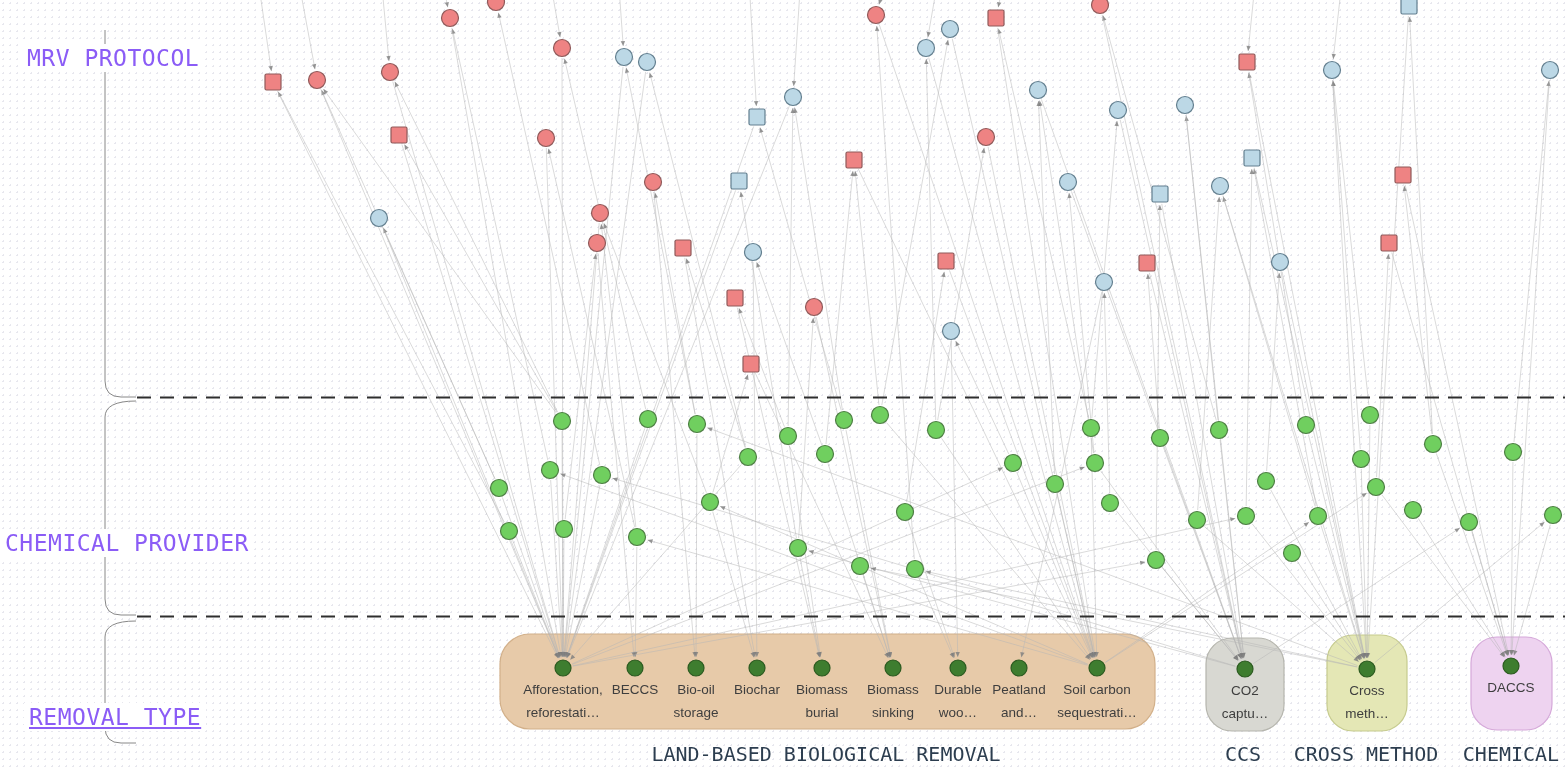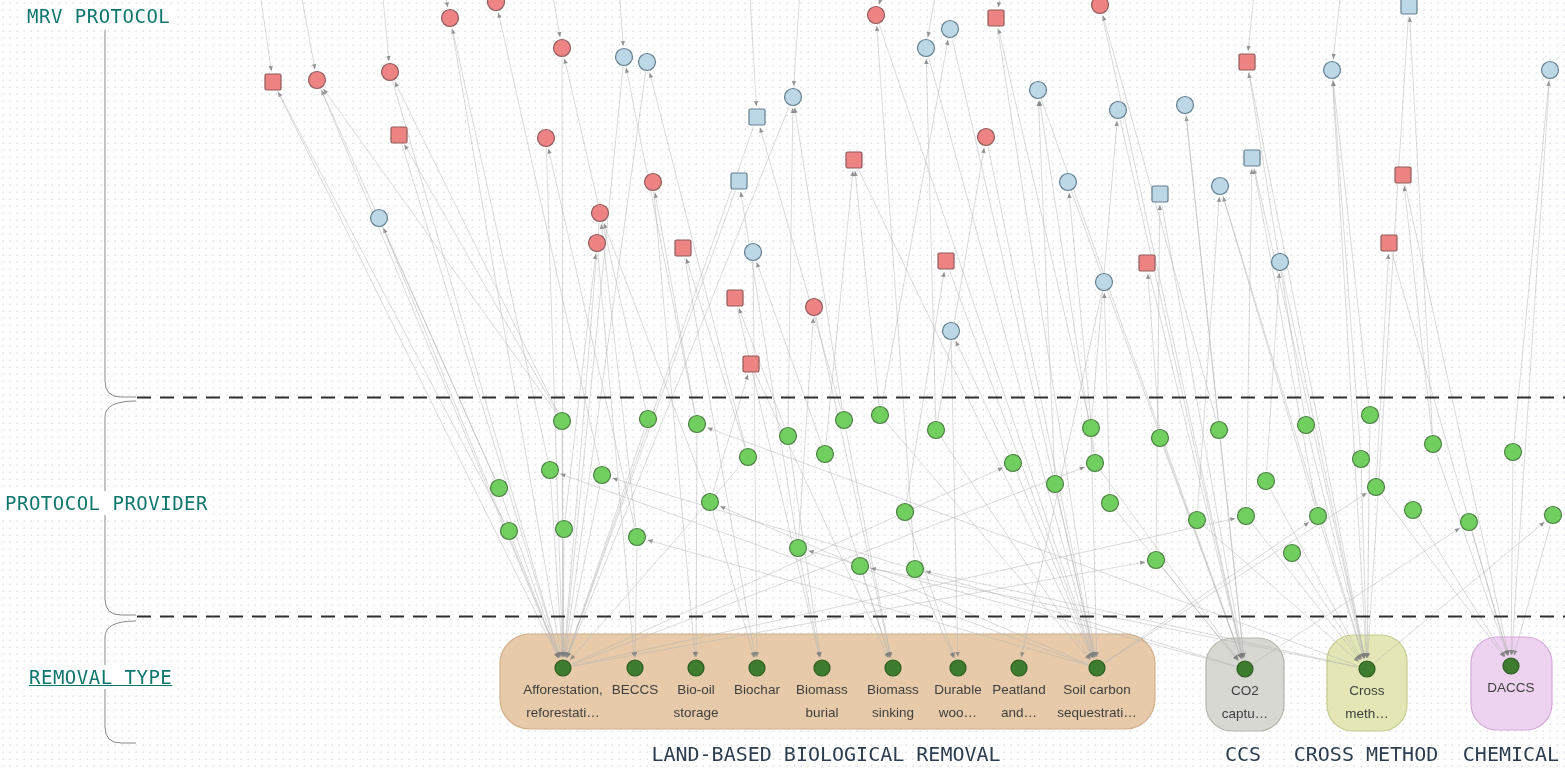--- a/index.html
+++ b/index.html
@@ -9,26 +9,27 @@
     overflow:hidden;
     background-color:#ffffff;
     background-image:radial-gradient(circle,#e7e7ee 1px,transparent 1px);
     background-size:7px 7px;
     font-family:"Liberation Sans",sans-serif;
   }
   svg{position:absolute;left:0;top:0;}
   .section-label{
     position:absolute;
     font-family:"DejaVu Sans Mono",monospace;
-    font-size:19px;
+    font-size:23px;
     letter-spacing:.5px;
-    color:#0f766e;
+    color:#8b5cf6;
     background:#ffffff;
     padding:1px 5px;
     white-space:nowrap;
+    margin-top:40px;
   }
   .node-label{
     font-family:"Liberation Sans",sans-serif;
     font-size:13.5px;
     fill:#3e3e3e;
   }
   .group-label{
     font-family:"DejaVu Sans Mono",monospace;
     font-size:20px;
     fill:#2c3d4f;
@@ -531,16 +532,16 @@
         <text x="1097" y="717" text-anchor="middle" class="node-label">sequestrati…</text>
         <text x="1245" y="695" text-anchor="middle" class="node-label">CO2</text>
         <text x="1245" y="718" text-anchor="middle" class="node-label">captu…</text>
         <text x="1367" y="695" text-anchor="middle" class="node-label">Cross</text>
         <text x="1367" y="718" text-anchor="middle" class="node-label">meth…</text>
         <text x="1511" y="692" text-anchor="middle" class="node-label">DACCS</text>
       </g>
   </svg>
 
   <div class="section-label" style="left:22px;top:4px;">MRV PROTOCOL</div>
-  <div class="section-label" style="left:0px;top:503px;transform:translateY(-50%);">PROTOCOL PROVIDER</div>
+  <div class="section-label" style="left:0px;top:503px;transform:translateY(-50%);">CHEMICAL PROVIDER</div>
   <div class="section-label" style="left:24px;top:677px;transform:translateY(-50%);text-decoration:underline;">REMOVAL TYPE</div>
 
 </div>
 
 </body></html>

